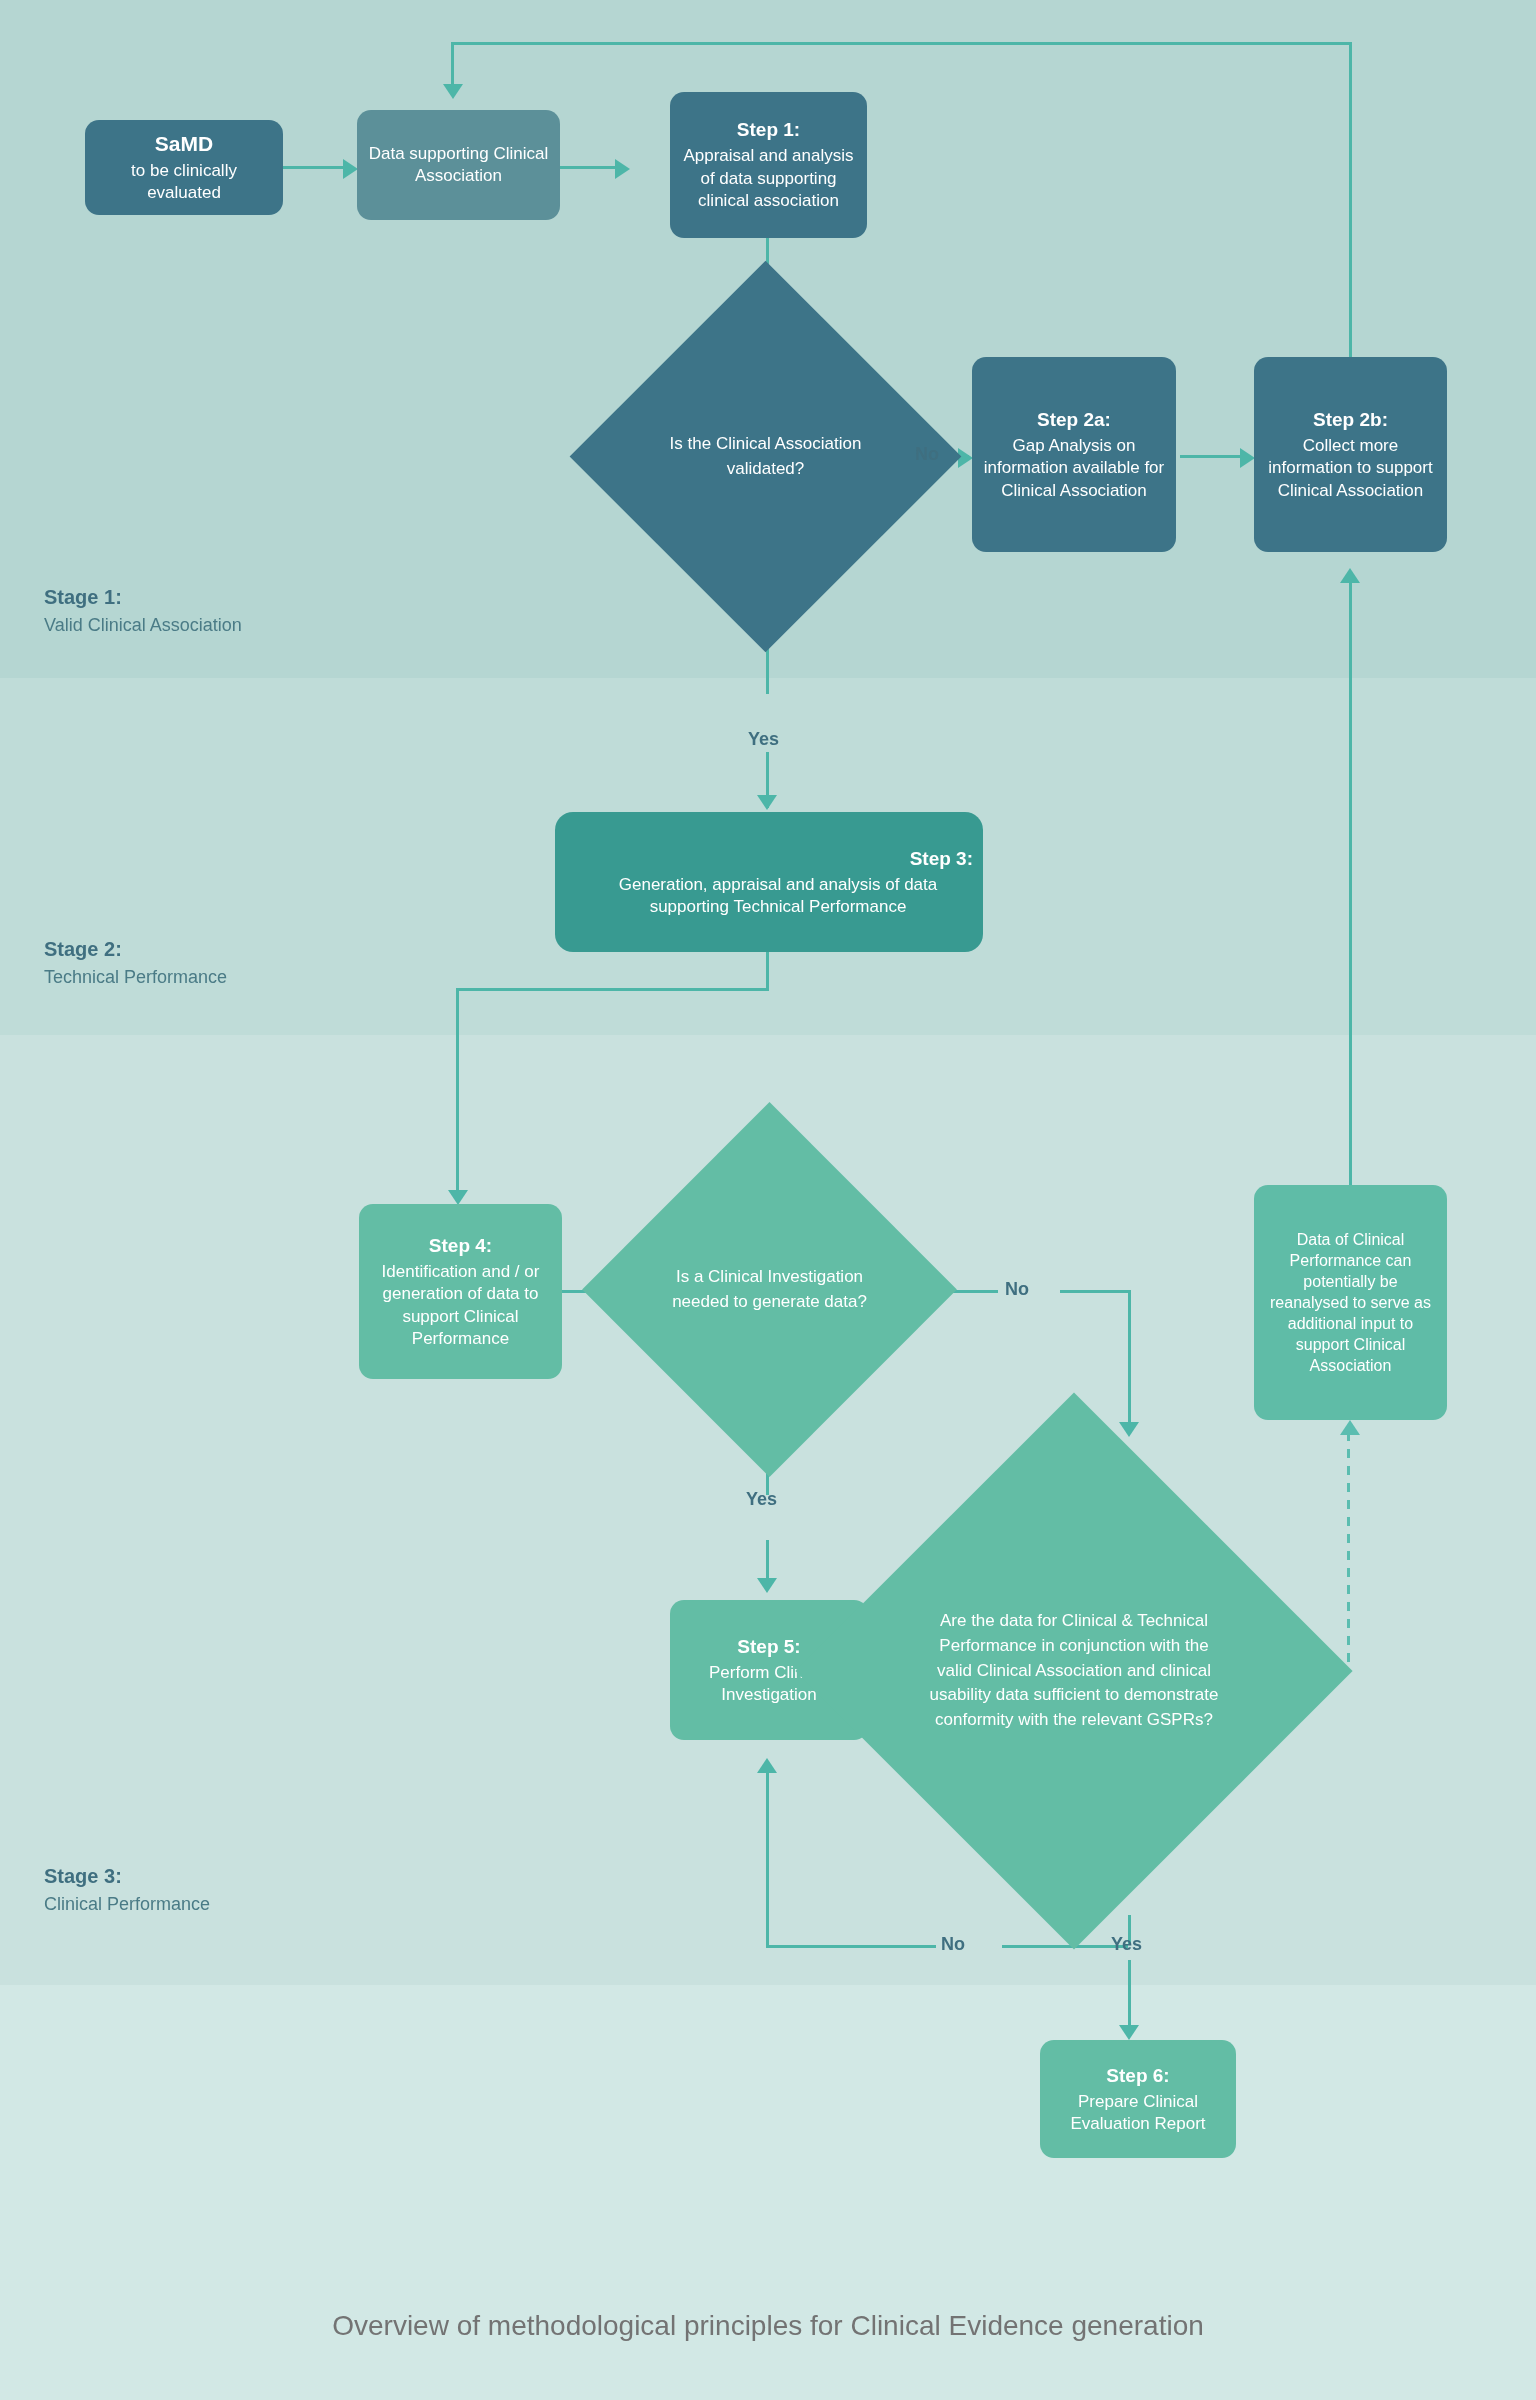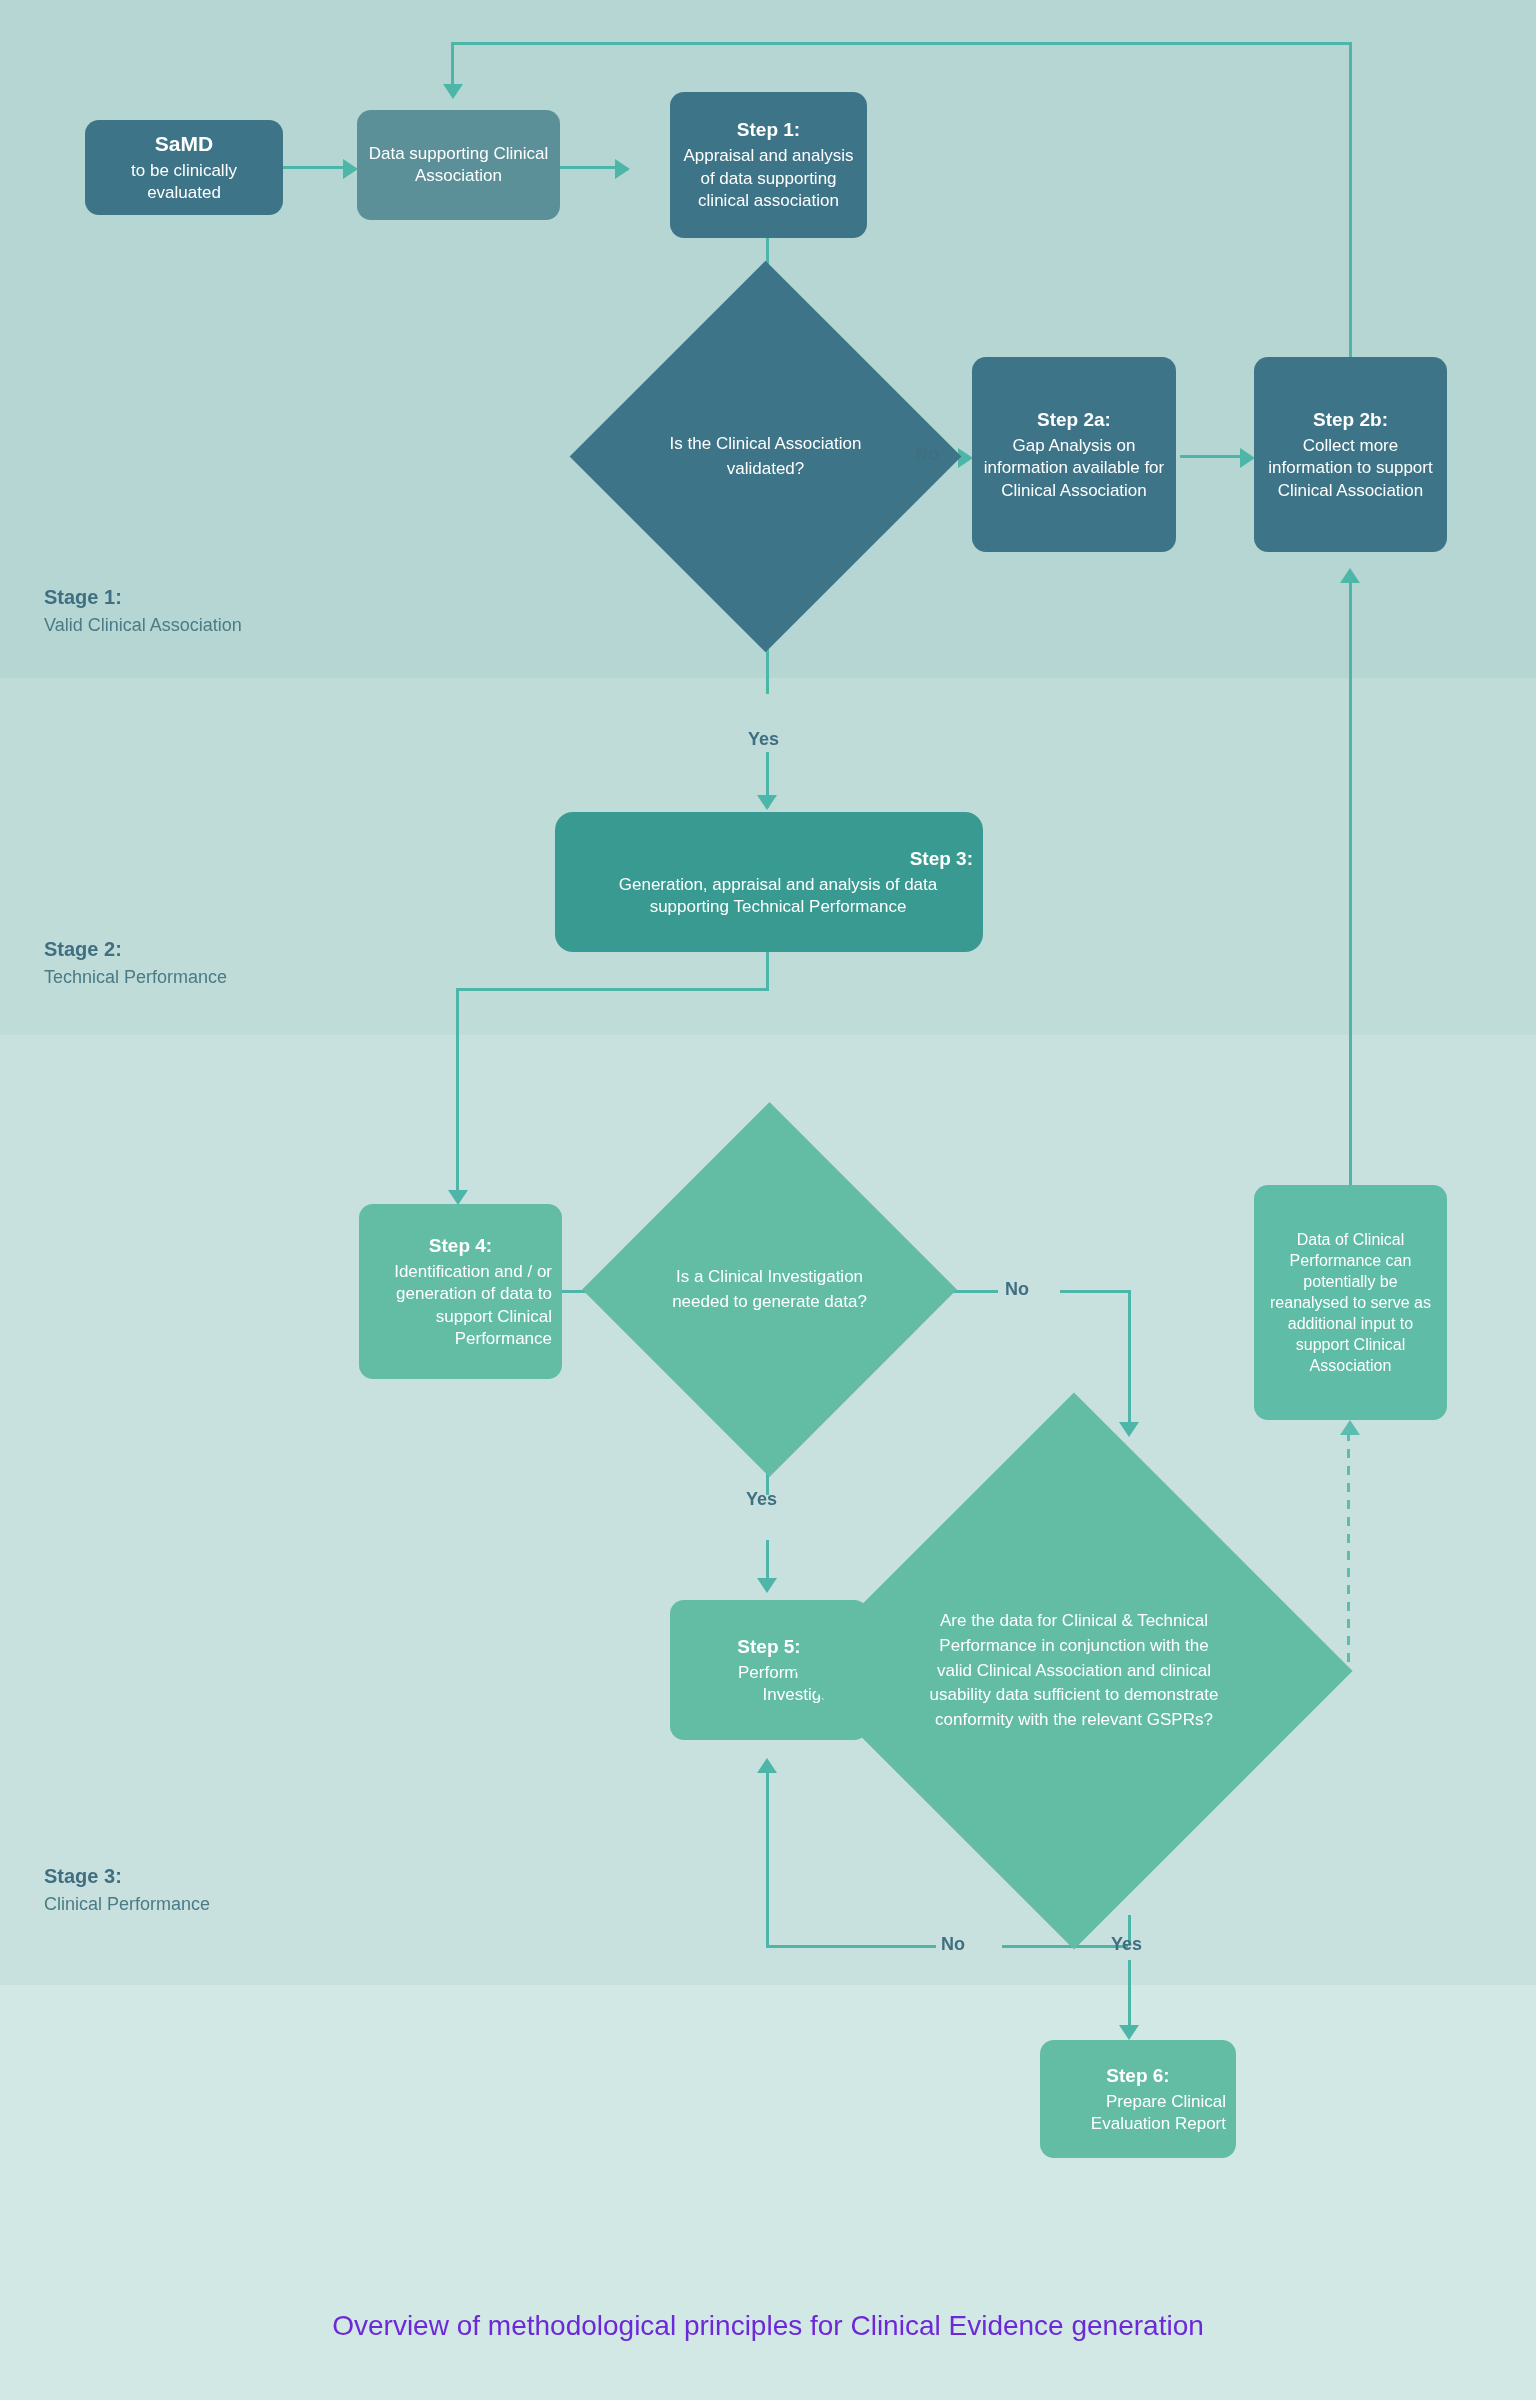--- a/index.html
+++ b/index.html
@@ -37,21 +37,21 @@
   .node {
     position:absolute; border-radius:14px;
     color:#ffffff; display:flex; flex-direction:column;
     align-items:center; justify-content:center; text-align:center;
     padding:8px 10px; line-height:1.32;
   }
   .node .hd { font-weight:bold; }
   .node.dark   { background:#3d7488; }
   .node.mid    { background:#5c9099; }
   .node.teal   { background:#389a91;align-items:flex-end; }
-  .node.green  { background:#63bda5;text-align:right; }
+  .node.green  { background:#63bda5; }
   .node.green2 { background:#5fbca7; }
 
   
   .diamond { position:absolute; }
   .diamond .shape {
     position:absolute; inset:0;
     transform:rotate(45deg);
   }
   .diamond .txt {
     position:absolute; inset:0;
@@ -64,21 +64,21 @@
 
   
   .ynlbl {
     position:absolute; font-size:18px; font-weight:bold;
     color:#3f6f80; background:transparent; white-space:nowrap;
   }
 
   
   .caption {
     position:absolute; left:0; width:1536px; text-align:center;
-    font-size:28px; color:#6d28d9;
+    font-size:28px; color:#737373;
   }
 </style>
 </head>
 <body>
 
 <div id="stage">
 
   <div class="band band1"></div>
   <div class="band band2"></div>
   <div class="band band3"></div>

